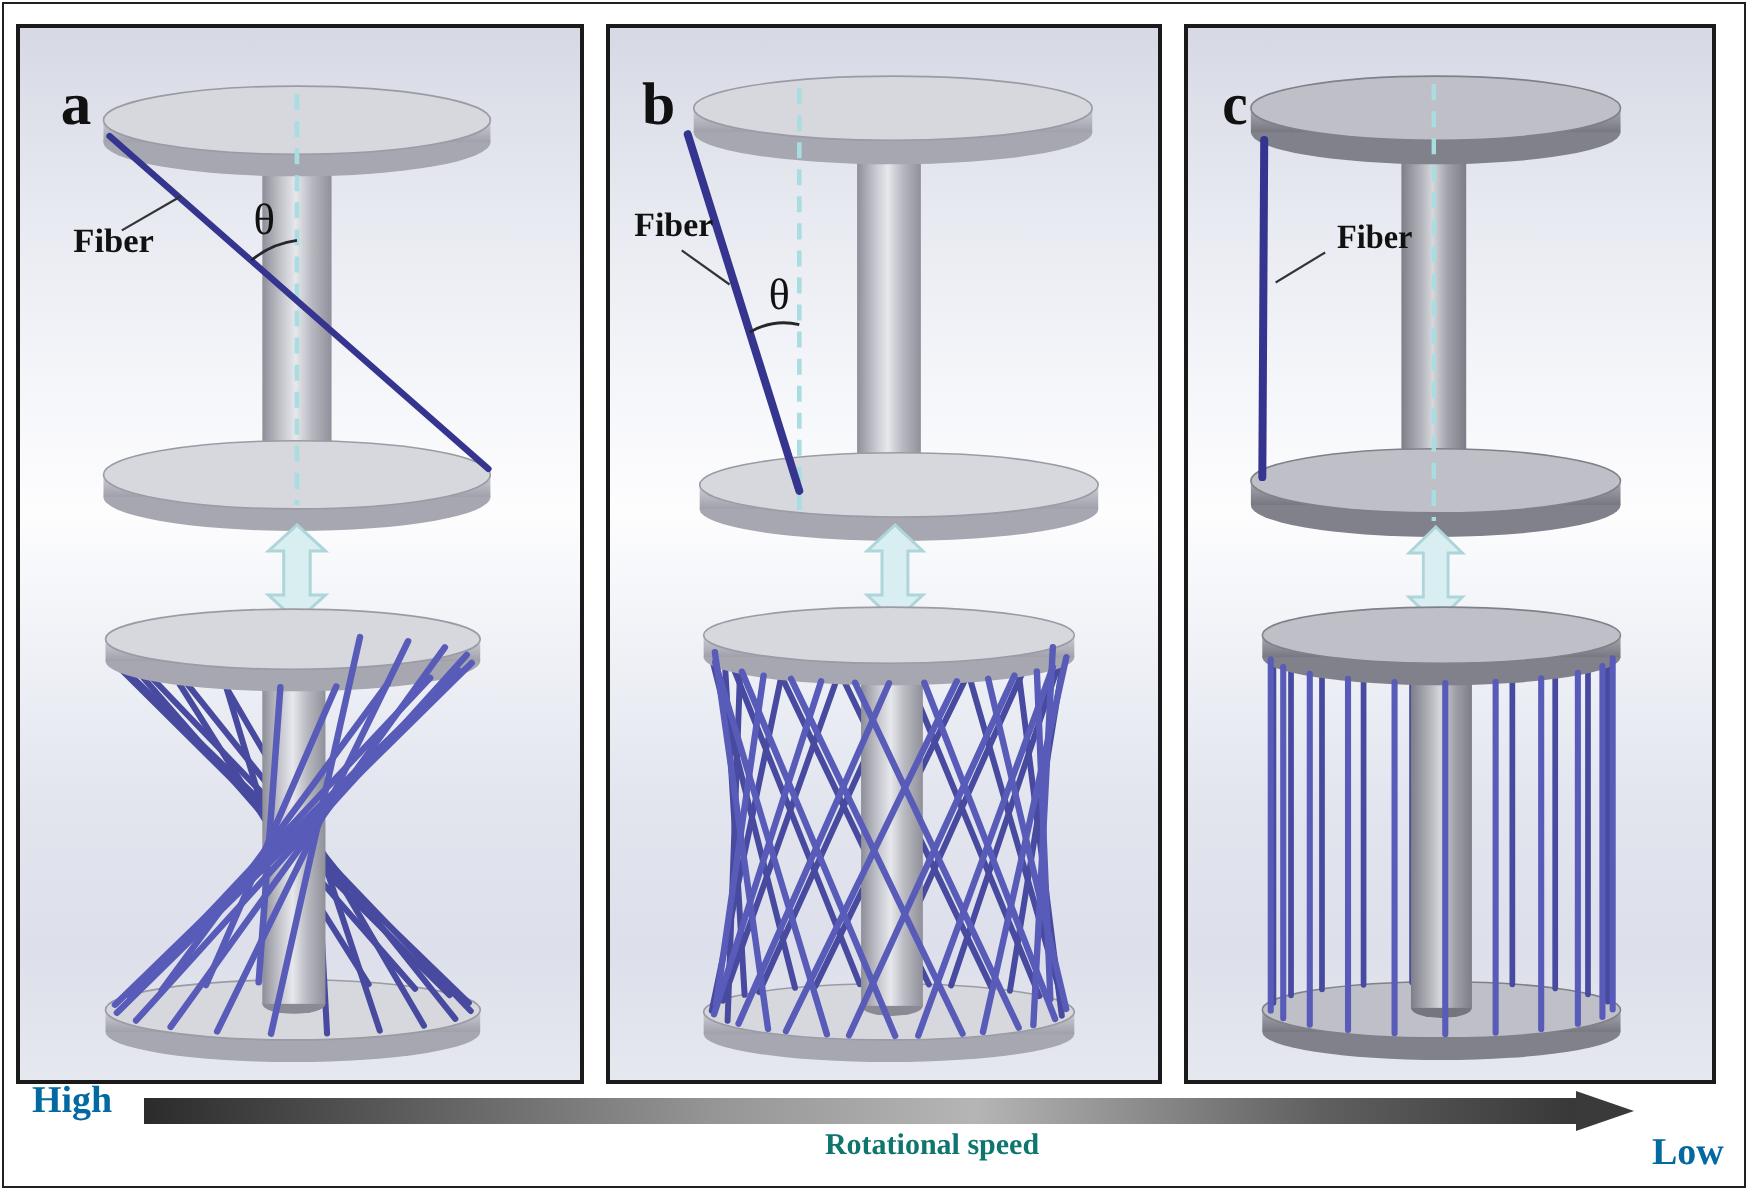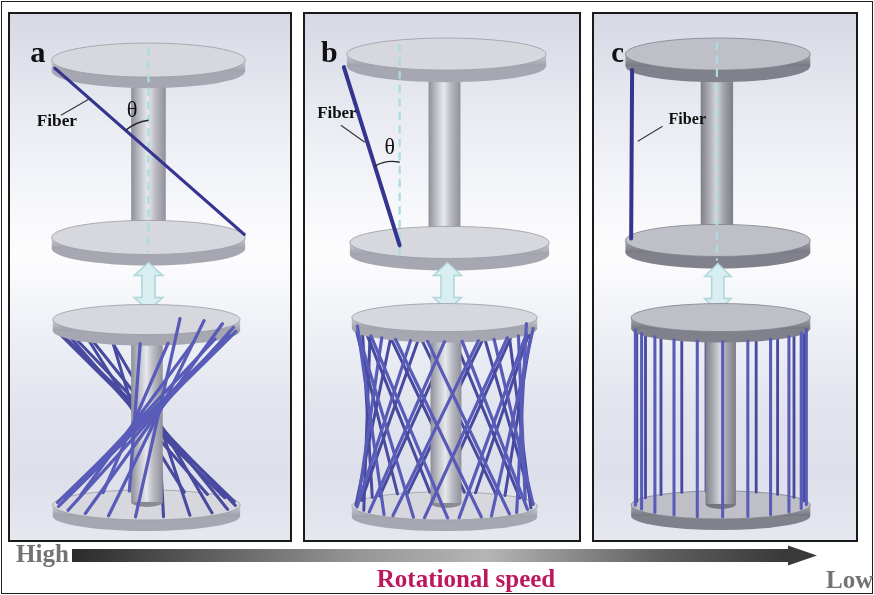--- a/index.html
+++ b/index.html
@@ -6,26 +6,26 @@
   .figure{position:relative;width:874px;height:595px;background:#ffffff;
           font-family:"Liberation Serif", serif;overflow:hidden;}
   .outer-border{position:absolute;inset:1px;border:1.5px solid #202024;pointer-events:none;}
   .panel{position:absolute;top:12px;height:530px;border:2.5px solid #1a1a1a;box-sizing:border-box;
          background:linear-gradient(180deg,#d6d9e4 0%,#e8eaf1 18%,#f5f6fa 34%,#fdfdfe 46%,
                     #f0f2f7 58%,#e2e5ee 74%,#dde0ea 88%,#e6e8f0 100%);}
   #panel-a{left:8px;width:284px;}
   #panel-b{left:303px;width:278px;}
   #panel-c{left:592px;width:266px;}
   .panel svg{display:block;width:100%;height:100%;}
-  .speed-label{position:absolute;font-weight:bold;font-size:25px;color:#737373;line-height:1;}
+  .speed-label{position:absolute;font-weight:bold;font-size:19px;color:#0369a1;line-height:1;}
   #high-label{left:16px;top:541px;}
   #low-label{left:826px;top:543px;margin-top:24px;}
   #speed-arrow{position:absolute;left:0;top:545px;width:874px;height:24px;}
   .axis-caption{position:absolute;left:0;top:565px;width:874px;text-align:center;
-                text-indent:58px;font-weight:bold;font-size:25px;color:#be185d;}
+                text-indent:58px;font-weight:bold;font-size:15px;color:#0f766e;}
   svg text{font-family:"Liberation Serif", serif;}
 </style>
 </head>
 <body>
 
 <div class="figure">
   <div class="outer-border"></div>
 
   <div class="panel" id="panel-a">
     <svg id="svg-a" viewBox="0 0 275 525" preserveAspectRatio="none">

